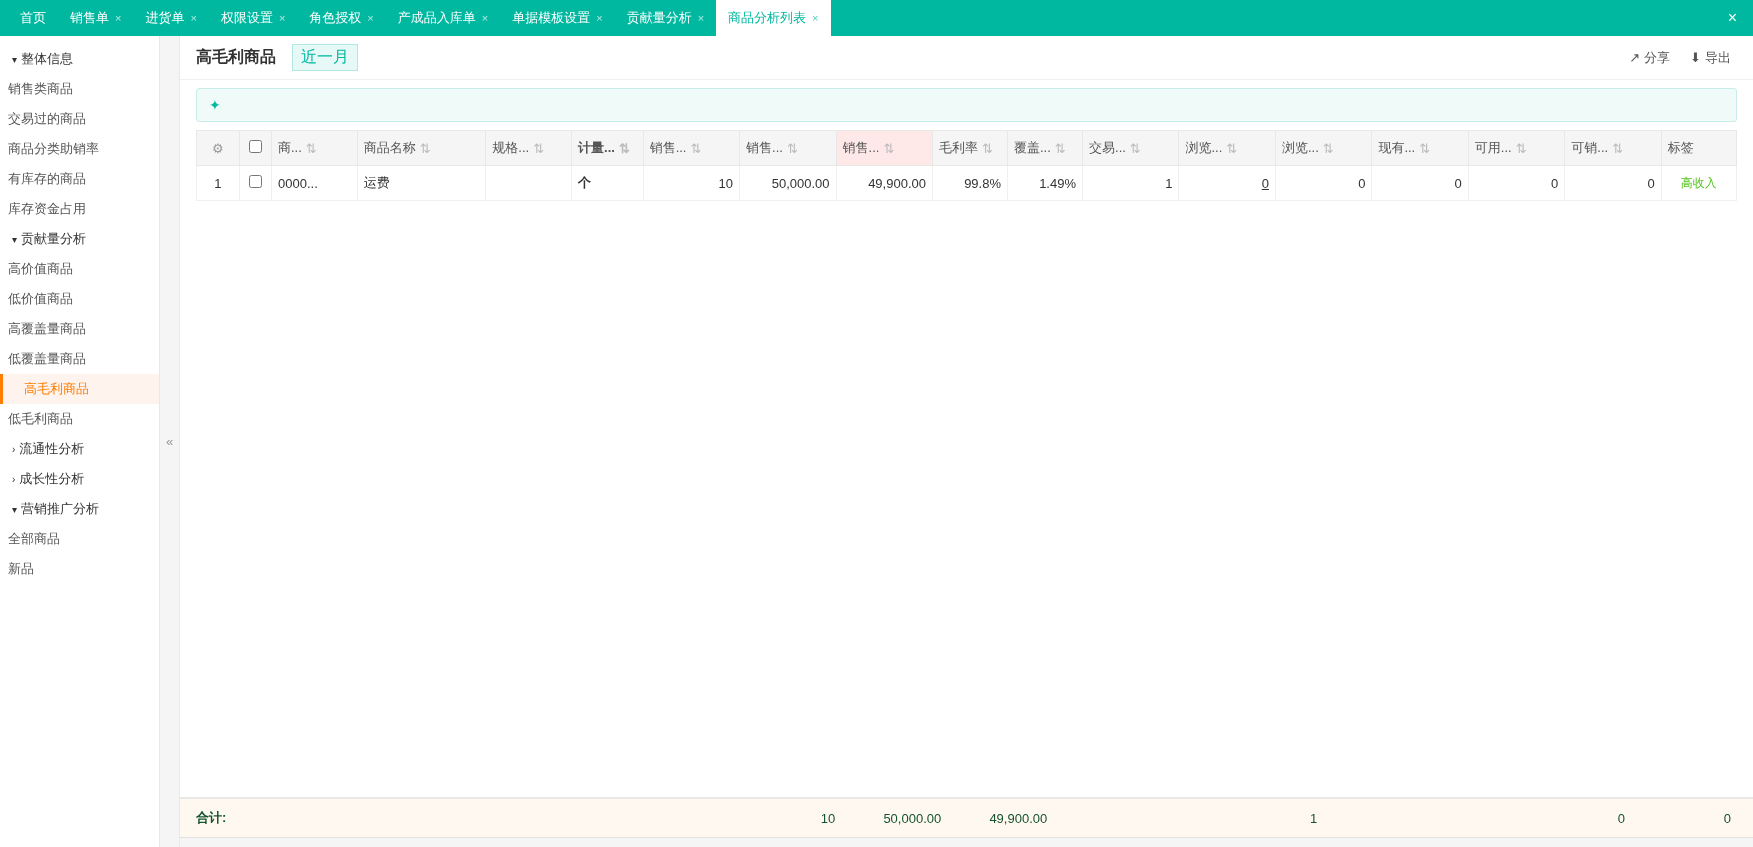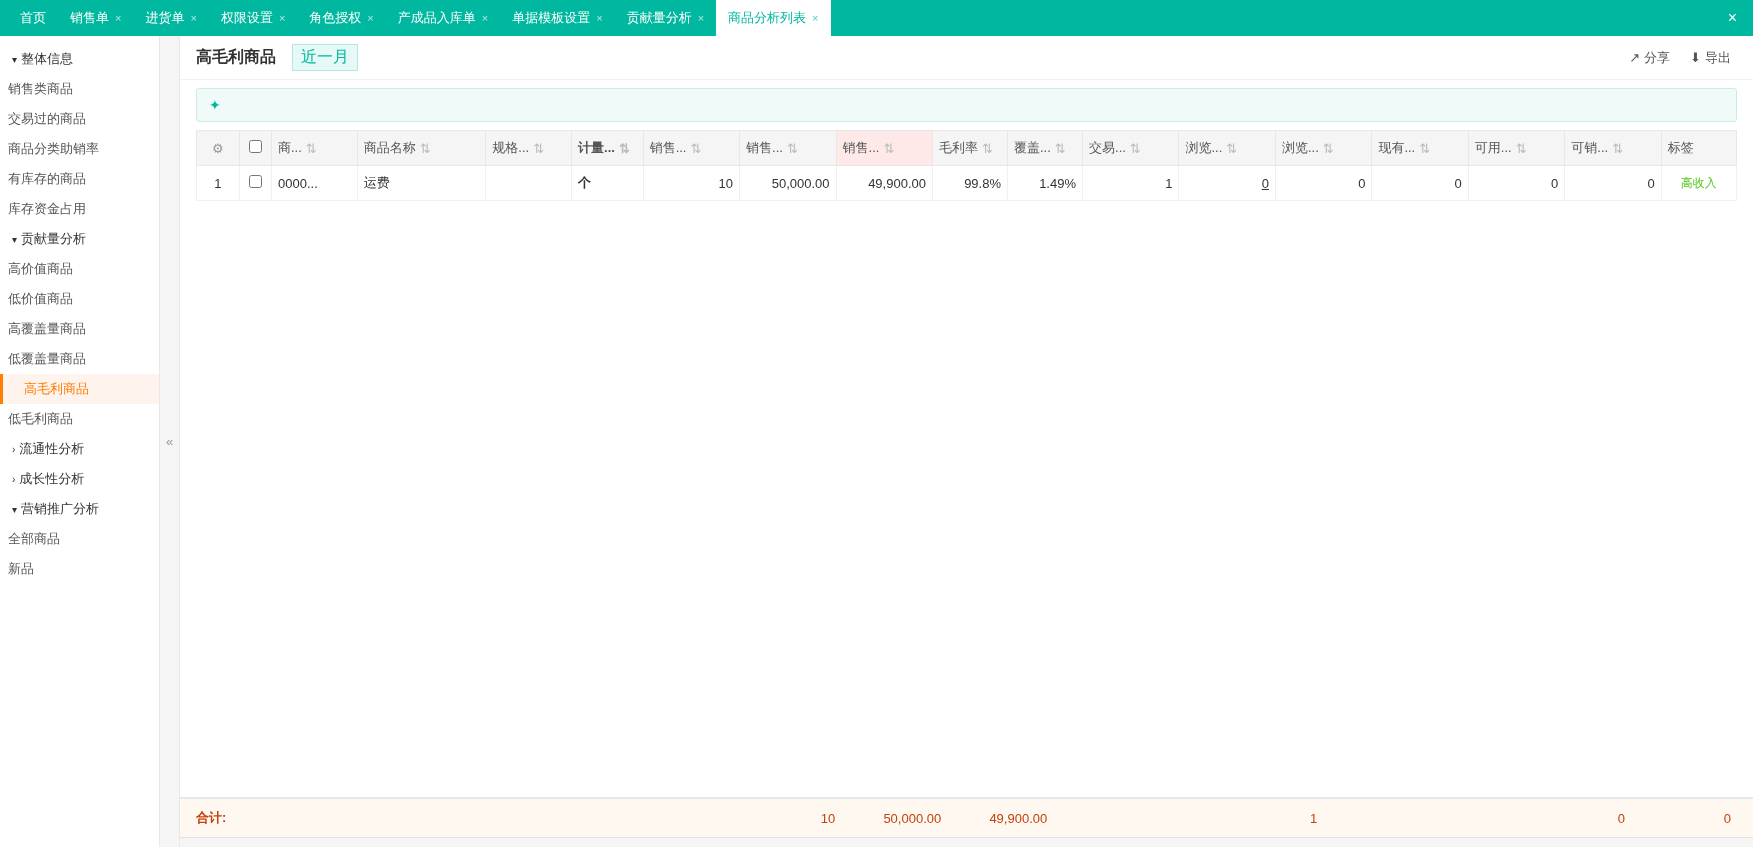--- a/index.html
+++ b/index.html
@@ -224,21 +224,21 @@
     .footer-bar {
       height: 40px;
       border-top: 2px solid #e8e8e8;
       display: flex;
       align-items: center;
       padding: 0 16px;
       background: #fff8f0;
       flex-shrink: 0;
       gap: 16px;
       font-size: 13px;
-      color: #c2410c;
+      color: #14532d;
     }
     .footer-label {
       width: 60px;
       font-weight: bold;
     }
     .footer-cell {
       padding: 0 6px;
       min-width: 90px;
       text-align: right;
     }

